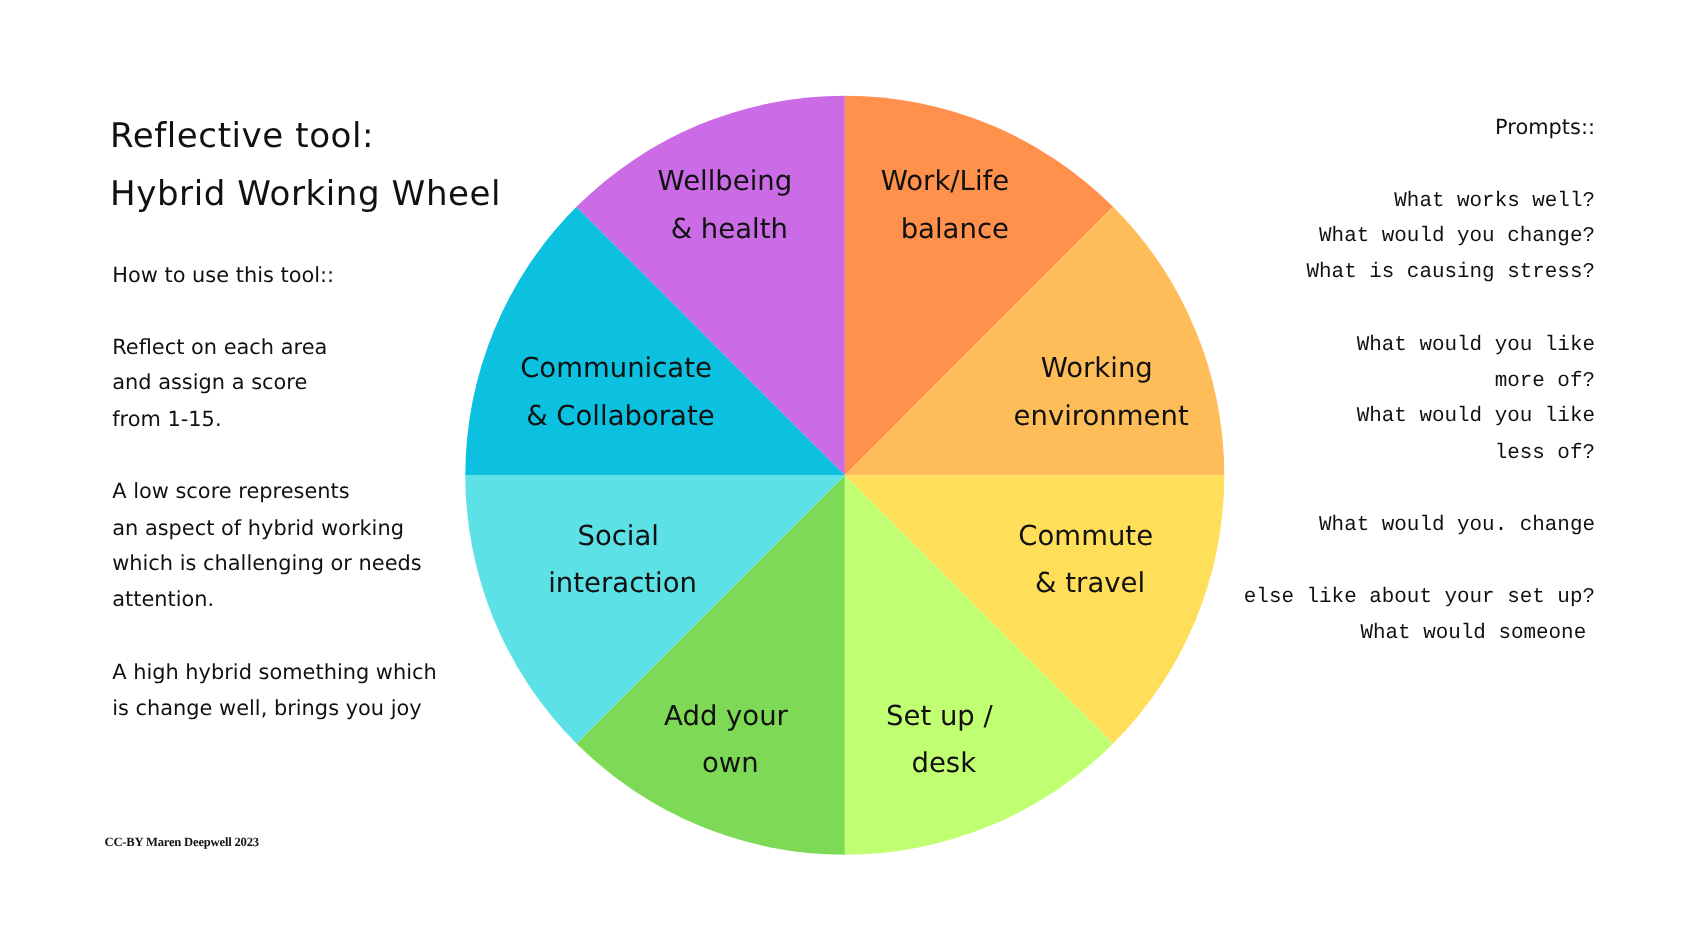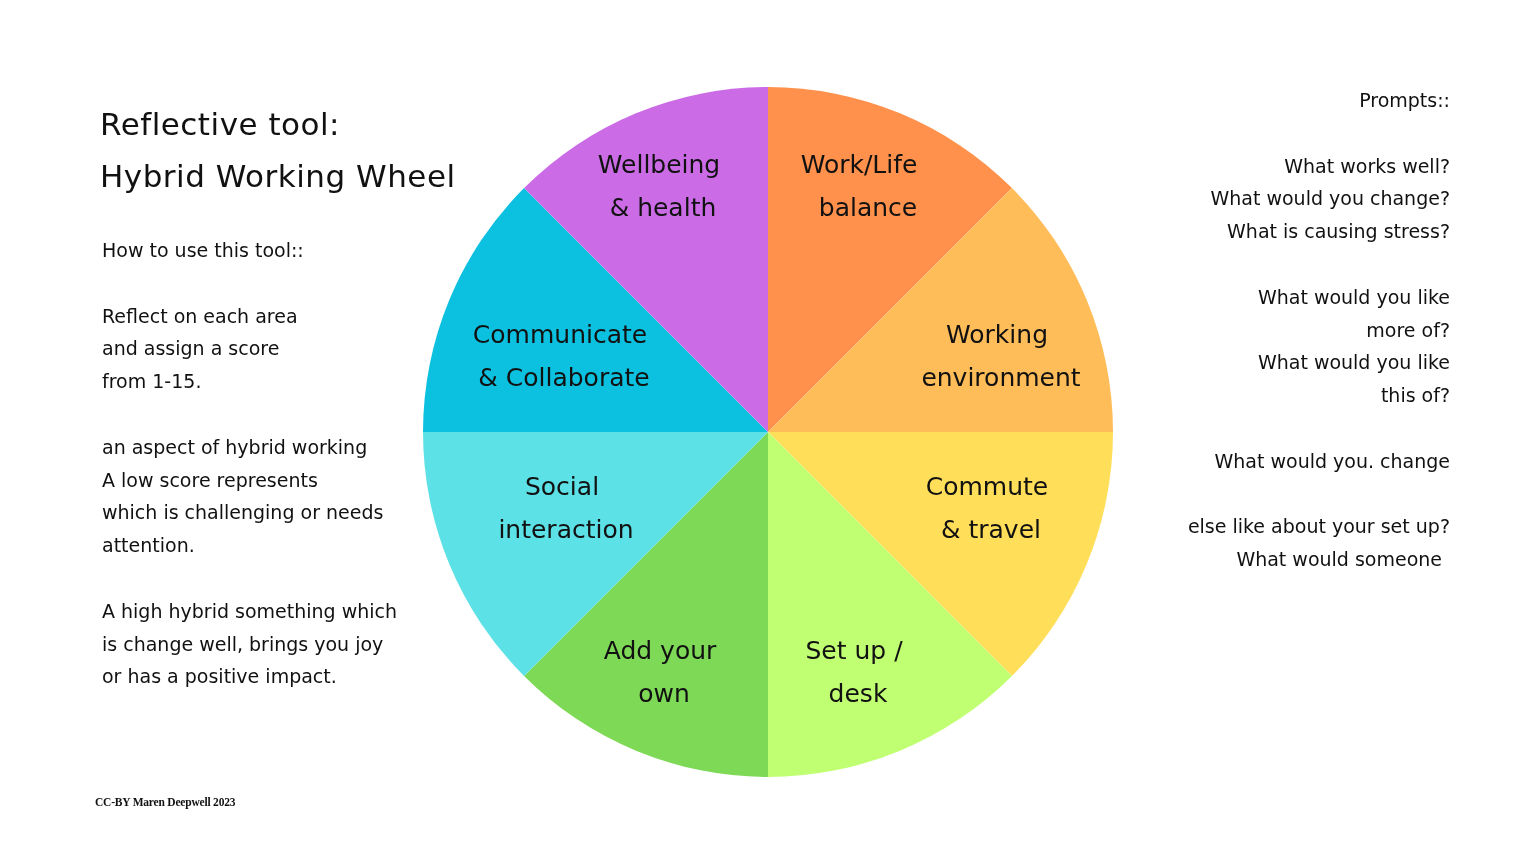--- a/index.html
+++ b/index.html
@@ -32,37 +32,37 @@
       top: 234px;
       width: 340px;
       font-size: 19px;
       line-height: 32.8px;
     }
     .left-text .line { display: block; white-space: nowrap; }
     .left-text .gap { display: block; height: 32.8px; }
     .credit {
       position: absolute;
       left: 95px;
-      top: 796px;
+      top: 760px;
       font-family: "Liberation Serif", serif;
       font-weight: bold;
       font-size: 11.5px;
       letter-spacing: -0.2px;
       white-space: nowrap;
     }
     .prompts {
       position: absolute;
       right: 86px;
-      top: 84px;
+      top: 100px;
       width: 380px;
       text-align: right;
       font-size: 19px;
       line-height: 32.8px;
     }
-    .prompts .line { display: block; white-space: nowrap; }
+    .prompts .line { display: block; white-space: nowrap; font-family: Liberation Mono, monospace; }
     .prompts .gap { display: block; height: 32.8px; }
     .prompts .head { display: block; white-space: nowrap; margin-bottom: 32.8px; }
     svg.wheel {
       position: absolute;
       left: 0;
       top: 0;
     }
     .seg-label {
       font-family: "DejaVu Sans", sans-serif;
       font-size: 25px;
@@ -78,42 +78,41 @@
   <span>Hybrid Working Wheel</span>
 </h1>
 
 <div class="left-text">
   <span class="line">How to use this tool::</span>
   <span class="gap"></span>
   <span class="line">Reflect on each area</span>
   <span class="line">and assign a score</span>
   <span class="line">from 1-15.</span>
   <span class="gap"></span>
+  <span class="line">A low score represents</span>
   <span class="line">an aspect of hybrid working</span>
-  <span class="line">A low score represents</span>
   <span class="line">which is challenging or needs</span>
   <span class="line">attention.</span>
   <span class="gap"></span>
   <span class="line">A high hybrid something which</span>
   <span class="line">is change well, brings you joy</span>
-  <span class="line">or has a positive impact.</span>
 </div>
 
 <div class="credit">CC-BY Maren Deepwell 2023</div>
 
 <div class="prompts">
   <span class="head">Prompts::</span>
   <span class="line">What works well?</span>
   <span class="line">What would you change?</span>
   <span class="line">What is causing stress?</span>
   <span class="gap"></span>
   <span class="line">What would you like</span>
   <span class="line">more of?</span>
   <span class="line">What would you like</span>
-  <span class="line">this of?</span>
+  <span class="line">less of?</span>
   <span class="gap"></span>
   <span class="line">What would you. change</span>
   <span class="gap"></span>
   <span class="line">else like about your set up?</span>
   <span class="line" style="padding-right:8px;">What  would someone</span>
 </div>
 
 <svg class="wheel" width="1536" height="864" viewBox="0 0 1536 864">
 
   <g id="wheel-segments">

